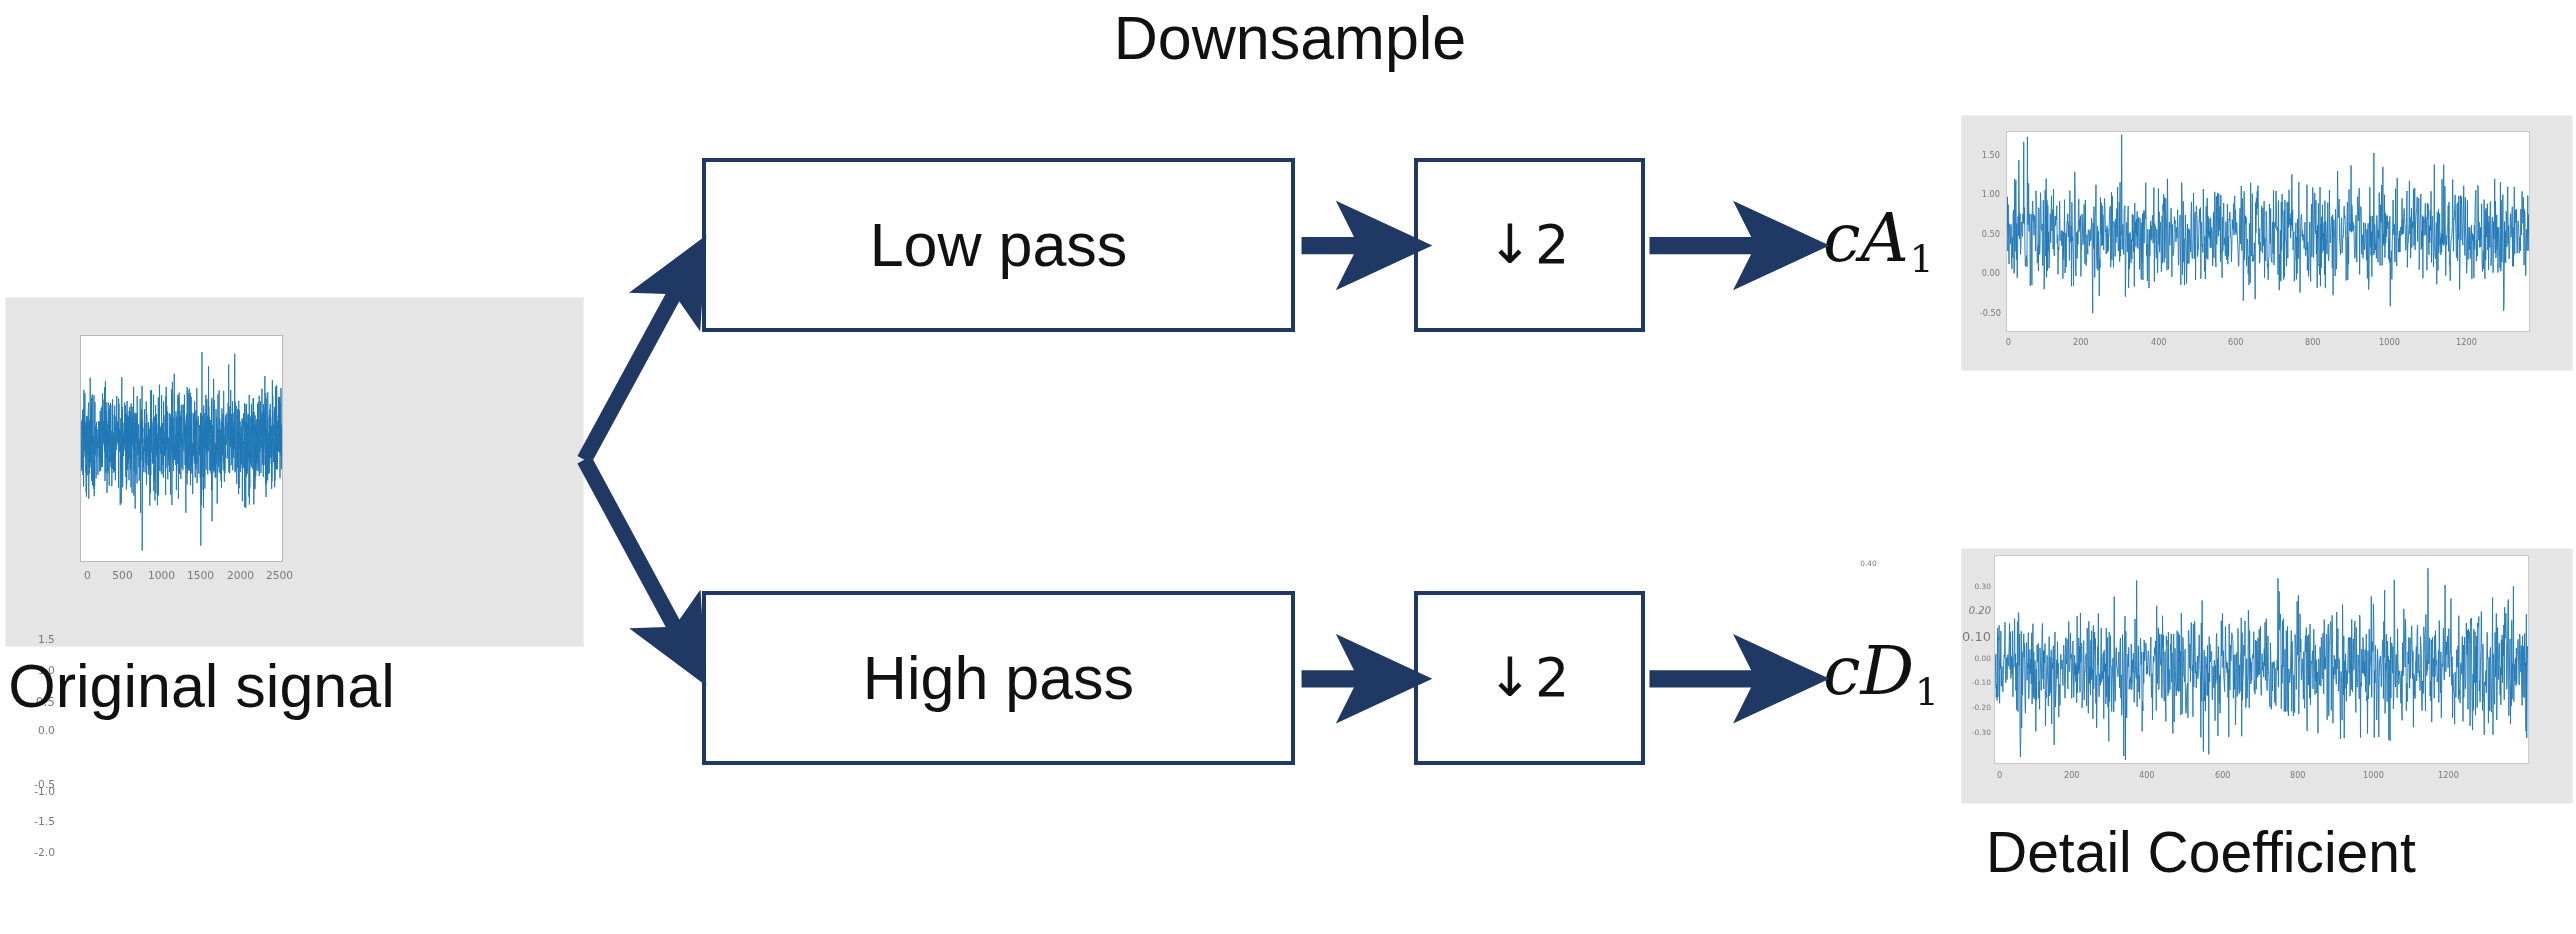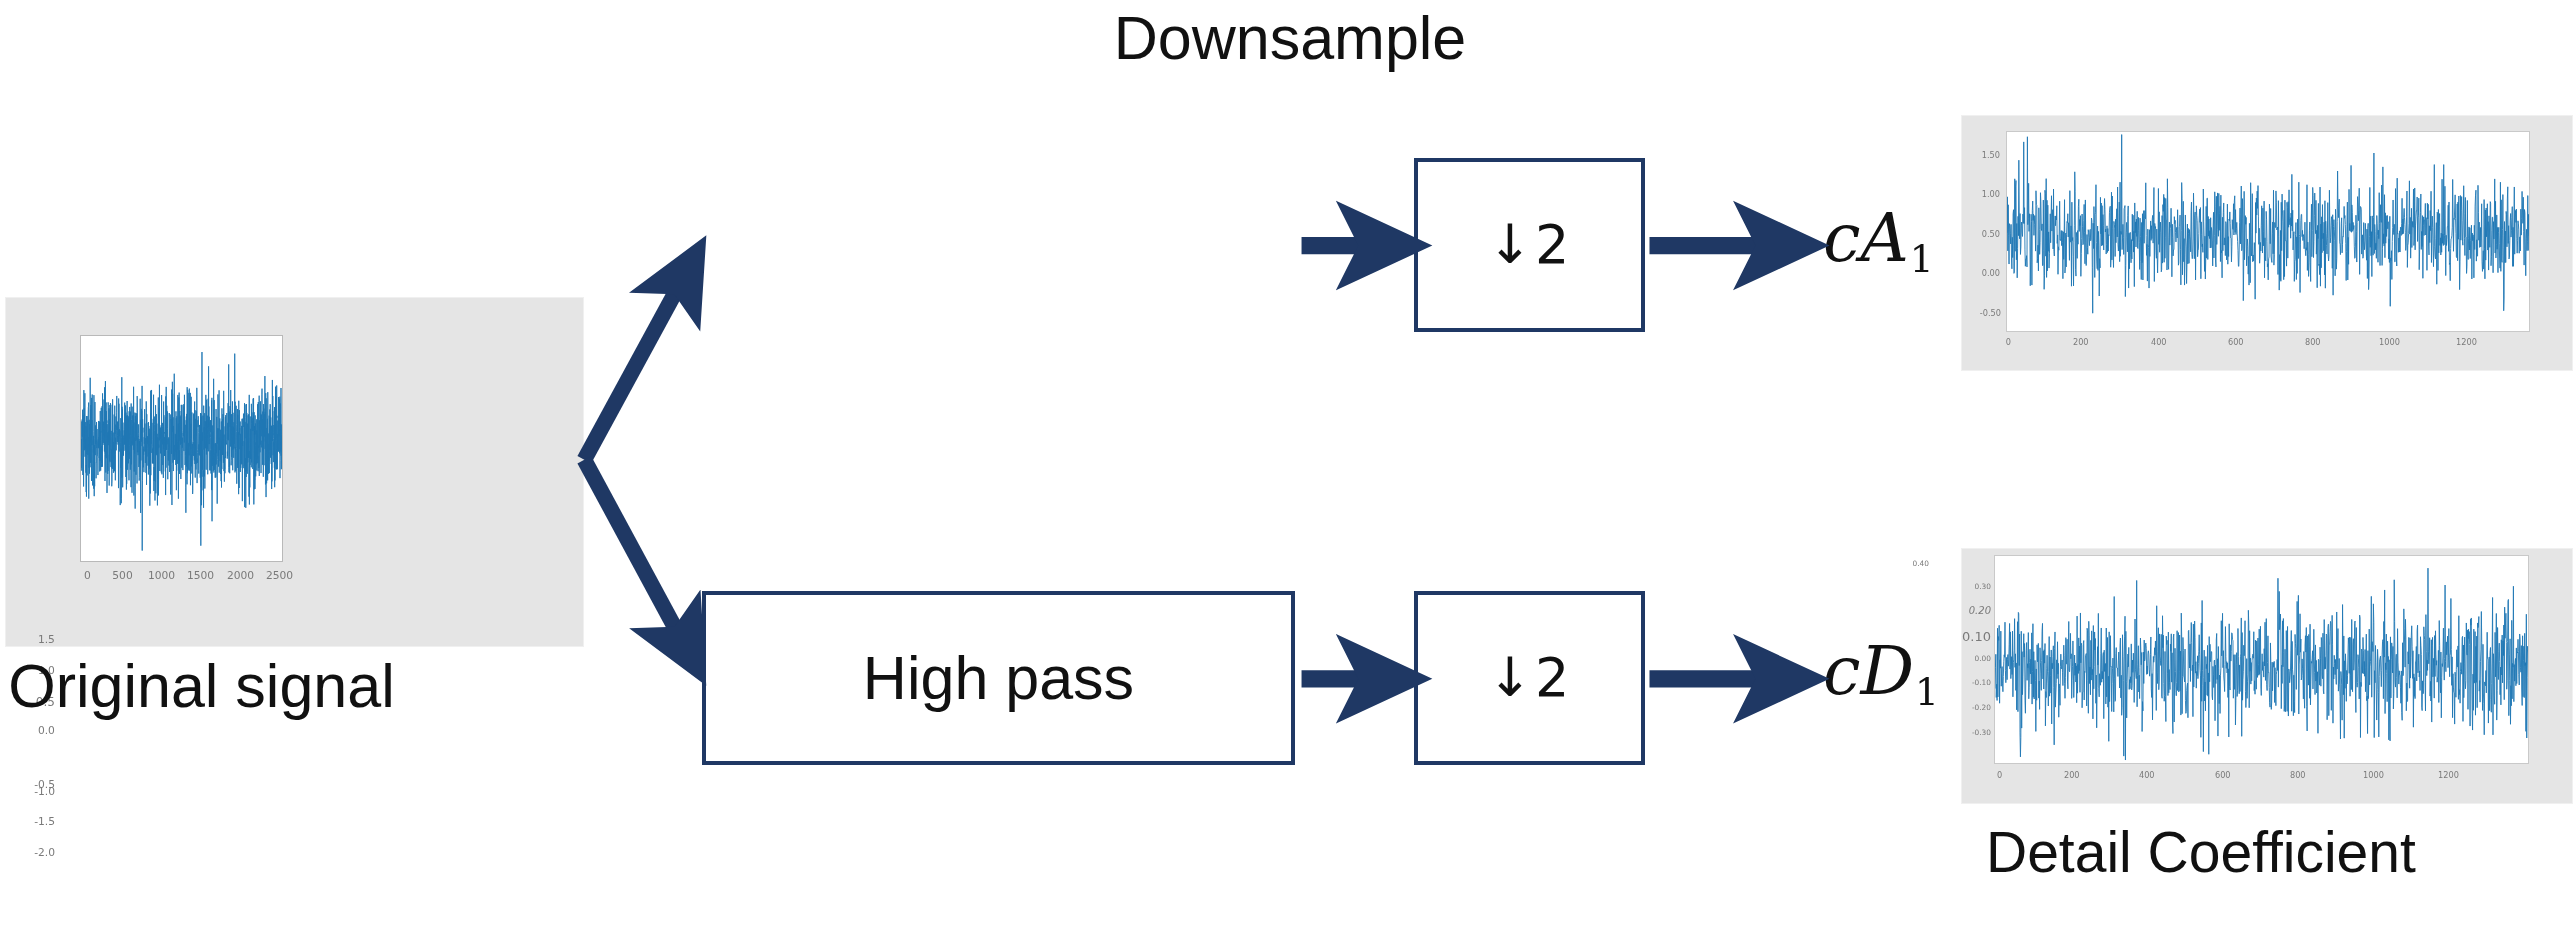--- a/index.html
+++ b/index.html
@@ -125,20 +125,23 @@
 
   <div class="tick-label xtick" style="left:71px; top:571px; width:33px; font-size:10.7px;">0</div>
   <div class="tick-label xtick" style="left:103px; top:571px; width:39px; font-size:10.7px;">500</div>
   <div class="tick-label xtick" style="left:142px; top:571px; width:39px; font-size:10.7px;">1000</div>
   <div class="tick-label xtick" style="left:181px; top:571px; width:39px; font-size:10.7px;">1500</div>
   <div class="tick-label xtick" style="left:221px; top:571px; width:39px; font-size:10.7px;">2000</div>
   <div class="tick-label xtick" style="left:260px; top:571px; width:39px; font-size:10.7px;">2500</div>
 
   <div class="caption" style="left:8.2px; top:652px; font-size:61px;">Original signal</div>
 
+  <div class="proc-box" style="left:702px; top:158px; width:593px; height:174px;">
+    <span class="proc-label" style="font-size:61px;">Low pass</span>
+  </div>
 
   <div class="proc-box" style="left:702px; top:591px; width:593px; height:174px;">
     <span class="proc-label" style="font-size:61px;">High pass</span>
   </div>
 
   <div class="proc-box small" style="left:1414px; top:158px; width:231px; height:174px;">
     <span class="proc-label" style="font-size:54px; font-family:'DejaVu Sans', sans-serif; letter-spacing:2.5px;">↓2</span>
   </div>
 
   <div class="proc-box small" style="left:1414px; top:591px; width:231px; height:174px;">
@@ -183,21 +186,21 @@
   </div>
 
   <div class="axes-frame thin" style="left:1994px; top:555px; width:535px; height:209px;">
     <svg viewBox="0 0 652 255" preserveAspectRatio="none">
       <g id="trace-detail">
           <path d="M0.00 163.32L0.51 137.62L1.02 121.10L1.53 174.27L2.04 157.96L2.55 177.99L3.06 88.99L3.57 173.61L4.08 99.26L4.59 104.01L5.10 85.40L5.61 181.34L6.12 127.87L6.63 138.22L7.14 92.53L7.65 160.39L8.16 145.15L8.67 136.24L9.18 157.58L9.69 167.18L10.20 148.41L10.71 130.27L11.22 121.72L11.72 124.73L12.23 81.53L12.74 141.21L13.25 156.08L13.76 140.15L14.27 124.88L14.78 152.38L15.29 127.75L15.80 121.39L16.31 135.71L16.82 128.09L17.33 108.78L17.84 83.12L18.35 139.30L18.86 93.50L19.37 151.03L19.88 138.87L20.39 124.01L20.90 145.98L21.41 92.44L21.92 173.47L22.43 130.92L22.94 128.00L23.45 116.09L23.96 77.21L24.47 137.18L24.98 120.51L25.49 165.58L26.00 131.75L26.51 189.51L27.02 154.28L27.53 80.94L28.04 191.78L28.55 69.48L29.06 71.07L29.57 134.98L30.08 96.21L30.59 217.88L31.10 247.45L31.61 223.71L32.12 92.69L32.63 212.00L33.14 117.87L33.65 170.82L34.15 148.78L34.66 116.53L35.17 95.74L35.68 124.52L36.19 107.78L36.70 177.63L37.21 193.71L37.72 150.20L38.23 116.51L38.74 106.60L39.25 153.18L39.76 132.75L40.27 137.71L40.78 94.32L41.29 175.89L41.80 161.74L42.31 131.34L42.82 114.86L43.33 145.27L43.84 127.19L44.35 157.69L44.86 94.72L45.37 182.42L45.88 142.16L46.39 83.44L46.90 174.00L47.41 117.90L47.92 176.15L48.43 144.08L48.94 128.67L49.45 153.25L49.96 216.08L50.47 139.16L50.98 177.70L51.49 109.44L52.00 130.34L52.51 129.13L53.02 107.65L53.53 175.08L54.04 154.10L54.55 188.94L55.06 113.11L55.57 131.53L56.08 144.30L56.58 165.50L57.09 128.60L57.60 92.57L58.11 83.03L58.62 151.43L59.13 117.10L59.64 163.87L60.15 115.47L60.66 131.94L61.17 107.83L61.68 209.29L62.19 167.02L62.70 174.36L63.21 139.01L63.72 122.32L64.23 141.79L64.74 157.60L65.25 184.81L65.76 141.96L66.27 99.25L66.78 172.67L67.29 124.43L67.80 146.92L68.31 168.88L68.82 115.76L69.33 206.92L69.84 132.03L70.35 138.87L70.86 123.87L71.37 110.64L71.88 162.22L72.39 232.66L72.90 114.01L73.41 93.58L73.92 186.15L74.43 168.75L74.94 156.96L75.45 127.91L75.96 151.04L76.47 105.66L76.98 145.55L77.49 132.16L78.00 198.58L78.51 157.61L79.01 163.50L79.52 183.90L80.03 135.85L80.54 120.93L81.05 137.80L81.56 138.98L82.07 128.10L82.58 143.18L83.09 159.61L83.60 130.73L84.11 109.84L84.62 122.87L85.13 157.44L85.64 175.33L86.15 150.06L86.66 100.60L87.17 132.39L87.68 133.24L88.19 102.53L88.70 155.14L89.21 163.65L89.72 120.77L90.23 80.68L90.74 141.31L91.25 142.54L91.76 130.90L92.27 95.28L92.78 126.53L93.29 120.49L93.80 175.40L94.31 153.79L94.82 135.81L95.33 104.66L95.84 135.47L96.35 174.34L96.86 151.45L97.37 121.99L97.88 147.01L98.39 131.92L98.90 155.20L99.41 135.32L99.92 180.73L100.43 74.01L100.94 168.98L101.44 133.57L101.95 144.69L102.46 100.91L102.97 141.20L103.48 110.89L103.99 167.94L104.50 70.18L105.01 131.64L105.52 107.37L106.03 110.41L106.54 186.97L107.05 167.82L107.56 167.79L108.07 107.44L108.58 104.19L109.09 177.37L109.60 142.19L110.11 143.39L110.62 122.50L111.13 121.50L111.64 120.15L112.15 184.76L112.66 89.00L113.17 91.40L113.68 153.33L114.19 193.75L114.70 80.46L115.21 98.39L115.72 157.19L116.23 136.77L116.74 170.97L117.25 103.89L117.76 152.85L118.27 92.25L118.78 146.39L119.29 139.65L119.80 200.68L120.31 85.68L120.82 163.61L121.33 136.32L121.84 93.57L122.35 115.83L122.86 101.68L123.37 181.47L123.87 146.67L124.38 211.66L124.89 162.23L125.40 111.73L125.91 134.22L126.42 70.71L126.93 163.28L127.44 173.53L127.95 145.00L128.46 153.51L128.97 159.22L129.48 119.81L129.99 88.66L130.50 155.49L131.01 142.13L131.52 151.27L132.03 122.84L132.54 118.88L133.05 200.39L133.56 115.97L134.07 142.24L134.58 135.71L135.09 132.43L135.60 182.27L136.11 88.71L136.62 173.54L137.13 157.53L137.64 100.39L138.15 186.21L138.66 148.14L139.17 228.28L139.68 93.45L140.19 179.42L140.70 146.87L141.21 98.19L141.72 136.73L142.23 136.13L142.74 191.54L143.25 157.06L143.76 138.66L144.27 125.71L144.78 148.97L145.29 192.03L145.80 49.90L146.30 150.45L146.81 179.09L147.32 178.11L147.83 120.19L148.34 112.82L148.85 137.67L149.36 138.26L149.87 137.98L150.38 148.38L150.89 129.19L151.40 118.29L151.91 138.07L152.42 162.64L152.93 110.73L153.44 101.05L153.95 174.78L154.46 146.86L154.97 196.23L155.48 186.24L155.99 97.03L156.50 123.85L157.01 153.40L157.52 246.50L158.03 129.36L158.54 99.53L159.05 74.20L159.56 251.33L160.07 92.74L160.58 154.40L161.09 199.46L161.60 156.67L162.11 135.43L162.62 120.80L163.13 136.41L163.64 112.59L164.15 164.33L164.66 152.29L165.17 163.61L165.68 148.80L166.19 156.15L166.70 108.28L167.21 164.96L167.72 159.71L168.23 128.17L168.73 143.31L169.24 119.74L169.75 142.70L170.26 180.38L170.77 149.23L171.28 77.64L171.79 139.43L172.30 144.18L172.81 151.08L173.32 30.13L173.83 185.73L174.34 146.97L174.85 133.78L175.36 110.56L175.87 167.50L176.38 146.81L176.89 175.66L177.40 137.05L177.91 101.04L178.42 116.43L178.93 133.99L179.44 118.90L179.95 216.19L180.46 179.38L180.97 190.87L181.48 118.35L181.99 157.08L182.50 103.55L183.01 129.33L183.52 126.88L184.03 109.65L184.54 107.20L185.05 113.61L185.56 145.83L186.07 135.48L186.58 145.08L187.09 119.81L187.60 116.78L188.11 120.77L188.62 140.20L189.13 148.04L189.64 136.93L190.15 121.37L190.66 99.78L191.16 163.42L191.67 174.28L192.18 144.94L192.69 201.92L193.20 142.69L193.71 123.71L194.22 130.85L194.73 126.49L195.24 113.05L195.75 121.81L196.26 104.69L196.77 128.13L197.28 190.25L197.79 61.30L198.30 143.57L198.81 157.08L199.32 117.91L199.83 88.41L200.34 164.70L200.85 155.04L201.36 95.98L201.87 123.39L202.38 128.64L202.89 134.87L203.40 96.54L203.91 172.60L204.42 175.22L204.93 73.60L205.44 112.99L205.95 97.56L206.46 157.12L206.97 178.92L207.48 172.06L207.99 117.58L208.50 173.24L209.01 203.92L209.52 98.71L210.03 109.11L210.54 103.86L211.05 144.27L211.56 171.94L212.07 93.77L212.58 168.62L213.09 139.91L213.59 155.64L214.10 164.49L214.61 108.56L215.12 117.40L215.63 95.89L216.14 155.38L216.65 119.30L217.16 204.34L217.67 218.68L218.18 99.97L218.69 96.17L219.20 204.51L219.71 142.78L220.22 113.63L220.73 142.70L221.24 165.83L221.75 172.13L222.26 155.57L222.77 92.03L223.28 165.68L223.79 159.27L224.30 94.25L224.81 167.56L225.32 142.29L225.83 97.32L226.34 166.16L226.85 117.20L227.36 195.95L227.87 70.35L228.38 100.98L228.89 194.28L229.40 148.75L229.91 100.35L230.42 116.57L230.93 147.90L231.44 150.06L231.95 155.13L232.46 114.63L232.97 178.13L233.48 193.81L233.99 191.34L234.50 165.64L235.01 159.74L235.52 156.57L236.03 199.25L236.53 92.70L237.04 91.58L237.55 120.77L238.06 138.00L238.57 108.36L239.08 154.61L239.59 107.30L240.10 81.91L240.61 106.64L241.12 141.35L241.63 134.25L242.14 197.90L242.65 83.83L243.16 161.34L243.67 135.83L244.18 80.14L244.69 100.19L245.20 144.29L245.71 130.14L246.22 162.80L246.73 142.25L247.24 147.29L247.75 123.03L248.26 151.07L248.77 132.23L249.28 117.29L249.79 97.04L250.30 121.69L250.81 140.65L251.32 147.58L251.83 223.37L252.34 82.44L252.85 178.98L253.36 54.79L253.87 140.90L254.38 159.75L254.89 240.97L255.40 149.72L255.91 115.94L256.42 178.56L256.93 155.21L257.44 190.78L257.95 123.79L258.46 138.71L258.96 133.40L259.47 171.46L259.98 110.14L260.49 172.65L261.00 144.07L261.51 244.25L262.02 99.27L262.53 154.92L263.04 108.75L263.55 130.16L264.06 126.51L264.57 117.61L265.08 118.07L265.59 172.47L266.10 177.20L266.61 135.99L267.12 146.29L267.63 162.03L268.14 129.19L268.65 128.15L269.16 202.95L269.67 134.49L270.18 157.15L270.69 103.49L271.20 95.46L271.71 152.11L272.22 126.61L272.73 221.82L273.24 111.54L273.75 138.74L274.26 181.82L274.77 146.62L275.28 193.93L275.79 147.51L276.30 138.20L276.81 79.76L277.32 123.04L277.83 104.68L278.34 70.60L278.85 137.60L279.36 116.64L279.87 149.16L280.38 155.08L280.89 166.99L281.39 133.47L281.90 87.00L282.41 124.14L282.92 138.48L283.43 130.15L283.94 144.04L284.45 131.64L284.96 174.27L285.47 139.05L285.98 222.92L286.49 83.55L287.00 160.67L287.51 165.11L288.02 109.50L288.53 129.45L289.04 117.85L289.55 94.73L290.06 95.18L290.57 102.89L291.08 104.57L291.59 175.16L292.10 121.66L292.61 131.66L293.12 164.28L293.63 121.50L294.14 208.20L294.65 177.69L295.16 133.97L295.67 119.10L296.18 173.05L296.69 165.99L297.20 89.31L297.71 123.99L298.22 158.93L298.73 169.67L299.24 134.19L299.75 166.92L300.26 124.16L300.77 120.58L301.28 76.29L301.79 222.14L302.30 94.31L302.81 177.64L303.32 152.42L303.82 141.93L304.33 109.87L304.84 122.89L305.35 113.32L305.86 79.71L306.37 166.61L306.88 186.66L307.39 172.26L307.90 126.42L308.41 175.33L308.92 154.31L309.43 146.32L309.94 66.88L310.45 86.20L310.96 186.99L311.47 92.09L311.98 141.97L312.49 125.70L313.00 157.81L313.51 131.33L314.02 153.77L314.53 128.37L315.04 122.55L315.55 120.95L316.06 125.89L316.57 93.28L317.08 165.85L317.59 153.77L318.10 170.27L318.61 103.75L319.12 118.57L319.63 164.10L320.14 104.56L320.65 121.63L321.16 149.55L321.67 101.04L322.18 133.84L322.69 146.92L323.20 90.11L323.71 145.72L324.22 114.52L324.73 86.53L325.24 161.36L325.75 171.76L326.25 144.36L326.76 120.44L327.27 140.93L327.78 130.20L328.29 139.70L328.80 149.17L329.31 114.18L329.82 135.51L330.33 81.59L330.84 153.26L331.35 136.45L331.86 77.13L332.37 158.28L332.88 165.77L333.39 131.14L333.90 98.34L334.41 143.77L334.92 143.23L335.43 161.92L335.94 180.53L336.45 186.19L336.96 107.10L337.47 134.91L337.98 188.95L338.49 179.89L339.00 130.76L339.51 166.07L340.02 135.59L340.53 131.28L341.04 137.09L341.55 129.81L342.06 180.47L342.57 137.62L343.08 163.98L343.59 184.37L344.10 146.42L344.61 142.10L345.12 127.55L345.63 140.89L346.14 27.42L346.65 161.50L347.16 91.45L347.67 43.61L348.18 90.80L348.68 81.69L349.19 71.49L349.70 96.11L350.21 188.06L350.72 134.43L351.23 156.97L351.74 79.89L352.25 136.51L352.76 77.02L353.27 119.16L353.78 191.39L354.29 183.41L354.80 114.91L355.31 191.88L355.82 171.06L356.33 91.92L356.84 119.38L357.35 191.40L357.86 86.81L358.37 162.00L358.88 197.14L359.39 139.17L359.90 142.03L360.41 156.13L360.92 151.85L361.43 141.78L361.94 115.94L362.45 91.81L362.96 191.22L363.47 105.16L363.98 139.65L364.49 146.65L365.00 196.73L365.51 146.83L366.02 179.20L366.53 192.87L367.04 96.59L367.55 107.69L368.06 114.16L368.57 164.35L369.08 129.37L369.59 55.95L370.10 122.22L370.61 101.17L371.11 48.48L371.62 194.67L372.13 133.19L372.64 122.95L373.15 71.18L373.66 118.46L374.17 102.32L374.68 152.71L375.19 149.29L375.70 126.77L376.21 138.16L376.72 147.33L377.23 176.08L377.74 117.76L378.25 172.46L378.76 187.53L379.27 109.64L379.78 98.22L380.29 118.38L380.80 88.14L381.31 185.59L381.82 215.49L382.33 98.50L382.84 100.40L383.35 159.07L383.86 96.61L384.37 111.49L384.88 175.24L385.39 83.97L385.90 183.40L386.41 155.10L386.92 129.87L387.43 132.01L387.94 126.47L388.45 116.75L388.96 163.77L389.47 134.29L389.98 90.27L390.49 124.26L391.00 143.65L391.51 170.75L392.02 109.53L392.53 154.06L393.04 128.60L393.54 168.82L394.05 157.50L394.56 142.60L395.07 218.42L395.58 127.24L396.09 128.13L396.60 146.69L397.11 159.10L397.62 112.32L398.13 125.87L398.64 160.39L399.15 100.38L399.66 104.55L400.17 146.94L400.68 151.14L401.19 95.12L401.70 166.18L402.21 169.84L402.72 78.30L403.23 139.45L403.74 124.73L404.25 138.93L404.76 122.85L405.27 96.22L405.78 97.95L406.29 201.73L406.80 144.05L407.31 89.02L407.82 83.99L408.33 196.74L408.84 110.64L409.35 108.68L409.86 92.98L410.37 80.58L410.88 83.02L411.39 190.15L411.90 105.85L412.41 73.12L412.92 108.55L413.43 205.95L413.94 136.84L414.45 151.46L414.96 122.35L415.47 132.43L415.97 146.06L416.48 127.43L416.99 147.47L417.50 158.17L418.01 68.97L418.52 139.30L419.03 118.05L419.54 89.40L420.05 166.48L420.56 156.58L421.07 126.23L421.58 158.75L422.09 172.82L422.60 225.36L423.11 142.32L423.62 149.22L424.13 158.66L424.64 202.22L425.15 59.83L425.66 118.22L426.17 170.89L426.68 98.51L427.19 224.39L427.70 129.19L428.21 162.98L428.72 120.49L429.23 137.36L429.74 179.06L430.25 141.00L430.76 157.57L431.27 147.22L431.78 120.69L432.29 100.81L432.80 109.42L433.31 144.55L433.82 99.86L434.33 172.74L434.84 146.77L435.35 100.31L435.86 164.58L436.37 78.18L436.88 151.74L437.39 167.23L437.90 108.63L438.41 101.87L438.91 140.67L439.42 129.38L439.93 82.78L440.44 80.11L440.95 168.79L441.46 192.79L441.97 88.14L442.48 155.40L442.99 161.63L443.50 155.95L444.01 121.57L444.52 126.64L445.03 137.12L445.54 176.08L446.05 72.79L446.56 76.32L447.07 223.63L447.58 155.49L448.09 160.75L448.60 114.61L449.11 124.02L449.62 144.47L450.13 100.30L450.64 116.20L451.15 145.11L451.66 129.85L452.17 148.10L452.68 115.21L453.19 167.18L453.70 137.23L454.21 96.25L454.72 178.28L455.23 172.59L455.74 218.73L456.25 116.62L456.76 175.71L457.27 155.06L457.78 90.03L458.29 158.76L458.80 136.50L459.31 130.28L459.82 104.79L460.33 49.71L460.84 173.94L461.34 105.51L461.85 109.88L462.36 117.65L462.87 58.94L463.38 82.04L463.89 223.71L464.40 141.28L464.91 156.15L465.42 110.25L465.93 130.80L466.44 169.97L466.95 202.10L467.46 164.49L467.97 114.94L468.48 126.91L468.99 168.59L469.50 222.88L470.01 148.46L470.52 127.94L471.03 125.69L471.54 123.32L472.05 143.07L472.56 160.98L473.07 141.33L473.58 121.03L474.09 105.06L474.60 103.01L475.11 175.79L475.62 80.69L476.13 124.52L476.64 41.83L477.15 194.10L477.66 131.66L478.17 140.02L478.68 96.21L479.19 144.55L479.70 179.45L480.21 104.91L480.72 130.17L481.23 123.79L481.74 226.45L482.25 127.83L482.76 192.52L483.27 227.79L483.77 99.60L484.28 174.89L484.79 127.81L485.30 107.05L485.81 115.80L486.32 144.11L486.83 111.40L487.34 188.42L487.85 169.56L488.36 29.30L488.87 80.65L489.38 154.23L489.89 161.50L490.40 125.35L490.91 121.05L491.42 149.63L491.93 174.76L492.44 89.53L492.95 130.70L493.46 142.98L493.97 157.76L494.48 141.41L494.99 146.61L495.50 147.39L496.01 162.32L496.52 181.39L497.03 141.59L497.54 192.65L498.05 202.42L498.56 106.87L499.07 147.59L499.58 145.21L500.09 65.12L500.60 89.63L501.11 107.21L501.62 136.93L502.13 77.97L502.64 102.71L503.15 190.64L503.66 156.50L504.17 179.41L504.68 178.32L505.19 117.93L505.70 133.06L506.20 100.24L506.71 139.40L507.22 162.83L507.73 100.94L508.24 150.37L508.75 125.13L509.26 98.50L509.77 86.00L510.28 111.82L510.79 150.76L511.30 116.73L511.81 210.87L512.32 145.14L512.83 172.93L513.34 149.65L513.85 175.66L514.36 129.79L514.87 129.36L515.38 111.49L515.89 153.93L516.40 91.63L516.91 85.26L517.42 143.91L517.93 129.09L518.44 120.96L518.95 148.99L519.46 141.77L519.97 165.67L520.48 99.47L520.99 110.54L521.50 121.30L522.01 186.33L522.52 190.49L523.03 153.83L523.54 169.80L524.05 168.85L524.56 87.24L525.07 98.19L525.58 102.78L526.09 156.11L526.60 190.84L527.11 72.21L527.62 117.85L528.13 147.37L528.63 128.19L529.14 140.88L529.65 14.95L530.16 117.15L530.67 132.78L531.18 121.26L531.69 100.70L532.20 172.58L532.71 154.45L533.22 178.63L533.73 103.19L534.24 204.57L534.75 110.46L535.26 100.24L535.77 148.89L536.28 126.04L536.79 144.05L537.30 175.05L537.81 98.05L538.32 148.42L538.83 92.17L539.34 120.82L539.85 134.49L540.36 128.79L540.87 155.41L541.38 150.03L541.89 148.16L542.40 116.27L542.91 180.50L543.42 79.52L543.93 110.26L544.44 152.38L544.95 168.61L545.46 118.30L545.97 199.36L546.48 149.84L546.99 132.63L547.50 136.12L548.01 120.72L548.52 88.86L549.03 133.15L549.54 152.86L550.05 126.21L550.56 35.75L551.06 130.19L551.57 142.53L552.08 105.81L552.59 121.72L553.10 112.01L553.61 98.75L554.12 137.53L554.63 125.51L555.14 89.38L555.65 127.92L556.16 148.74L556.67 122.59L557.18 119.40L557.69 52.33L558.20 115.10L558.71 159.33L559.22 124.26L559.73 199.17L560.24 144.98L560.75 161.49L561.26 167.87L561.77 168.55L562.28 207.07L562.79 143.09L563.30 148.66L563.81 174.02L564.32 139.72L564.83 115.50L565.34 136.32L565.85 136.69L566.36 110.80L566.87 176.56L567.38 73.56L567.89 170.92L568.40 164.63L568.91 181.28L569.42 141.99L569.93 131.36L570.44 138.29L570.95 145.56L571.46 100.64L571.97 98.97L572.48 203.74L572.99 109.63L573.49 174.57L574.00 132.88L574.51 99.89L575.02 153.88L575.53 163.57L576.04 153.31L576.55 82.48L577.06 119.37L577.57 122.09L578.08 91.30L578.59 188.89L579.10 90.06L579.61 101.82L580.12 93.14L580.63 109.05L581.14 209.49L581.65 77.88L582.16 85.20L582.67 76.34L583.18 148.99L583.69 190.52L584.20 214.43L584.71 145.50L585.22 190.06L585.73 90.07L586.24 156.62L586.75 152.53L587.26 93.18L587.77 196.10L588.28 111.36L588.79 155.71L589.30 98.68L589.81 186.83L590.32 82.47L590.83 88.26L591.34 86.18L591.85 74.58L592.36 166.48L592.87 153.50L593.38 180.04L593.89 130.29L594.40 115.67L594.91 68.39L595.42 106.57L595.92 149.26L596.43 190.25L596.94 108.79L597.45 168.79L597.96 181.53L598.47 220.22L598.98 155.11L599.49 158.36L600.00 159.82L600.51 141.10L601.02 168.65L601.53 126.77L602.04 93.94L602.55 126.53L603.06 126.40L603.57 205.81L604.08 132.77L604.59 124.39L605.10 190.52L605.61 118.80L606.12 112.74L606.63 176.73L607.14 192.47L607.65 156.91L608.16 117.87L608.67 51.12L609.18 220.36L609.69 120.39L610.20 132.87L610.71 172.32L611.22 182.68L611.73 94.07L612.24 148.89L612.75 122.49L613.26 70.81L613.77 202.14L614.28 165.70L614.79 88.11L615.30 129.43L615.81 152.14L616.32 117.66L616.83 107.34L617.34 129.84L617.85 170.87L618.35 136.87L618.86 183.43L619.37 103.20L619.88 146.62L620.39 97.39L620.90 156.27L621.41 104.63L621.92 122.65L622.43 84.99L622.94 177.01L623.45 62.99L623.96 101.33L624.47 83.73L624.98 70.62L625.49 106.64L626.00 164.12L626.51 153.09L627.02 105.60L627.53 55.50L628.04 53.52L628.55 196.68L629.06 153.32L629.57 121.81L630.08 102.04L630.59 207.30L631.10 159.76L631.61 184.44L632.12 79.25L632.63 175.93L633.14 132.31L633.65 136.80L634.16 37.23L634.67 179.42L635.18 133.76L635.69 154.14L636.20 130.83L636.71 126.21L637.22 159.81L637.73 113.25L638.24 157.18L638.75 118.18L639.26 119.55L639.77 102.66L640.28 117.77L640.78 146.16L641.29 158.88L641.80 96.08L642.31 102.44L642.82 137.65L643.33 143.18L643.84 110.44L644.35 163.87L644.86 184.13L645.37 98.30L645.88 173.39L646.39 128.85L646.90 111.07L647.41 174.48L647.92 95.28L648.43 135.01L648.94 131.42L649.45 216.01L649.96 71.72L650.47 224.19L650.98 149.28L651.49 111.23L652.00 117.66" fill="none" stroke="#1f77b4" stroke-width="0.9" vector-effect="non-scaling-stroke"></path>
         </g>
     </svg>
   </div>
 
-  <div class="tick-label ytick" style="left:1896px; top:560px; width:33px; font-size:7.4px;">0.40</div>
+  <div class="tick-label ytick" style="left:1852px; top:560px; width:33px; font-size:7.4px;text-align:center;">0.40</div>
   <div class="tick-label ytick" style="left:1958px; top:583px; width:33px; font-size:7.4px;">0.30</div>
   <div class="tick-label ytick" style="left:1958px; top:606px; width:33px; font-size:10px;font-style:italic;">0.20</div>
   <div class="tick-label ytick" style="left:1958px; top:630px; width:33px; font-size:13px;">0.10</div>
   <div class="tick-label ytick" style="left:1958px; top:655px; width:33px; font-size:7.4px;">0.00</div>
   <div class="tick-label ytick" style="left:1955px; top:679px; width:36px; font-size:7.4px;">-0.10</div>
   <div class="tick-label ytick" style="left:1955px; top:704px; width:36px; font-size:7.4px;">-0.20</div>
   <div class="tick-label ytick" style="left:1955px; top:729px; width:36px; font-size:7.4px;">-0.30</div>
 
   <div class="tick-label xtick" style="left:1989px; top:771px; width:21.3px; font-size:8.2px;">0</div>
   <div class="tick-label xtick" style="left:2057px; top:771px; width:29.5px; font-size:8.2px;">200</div>

